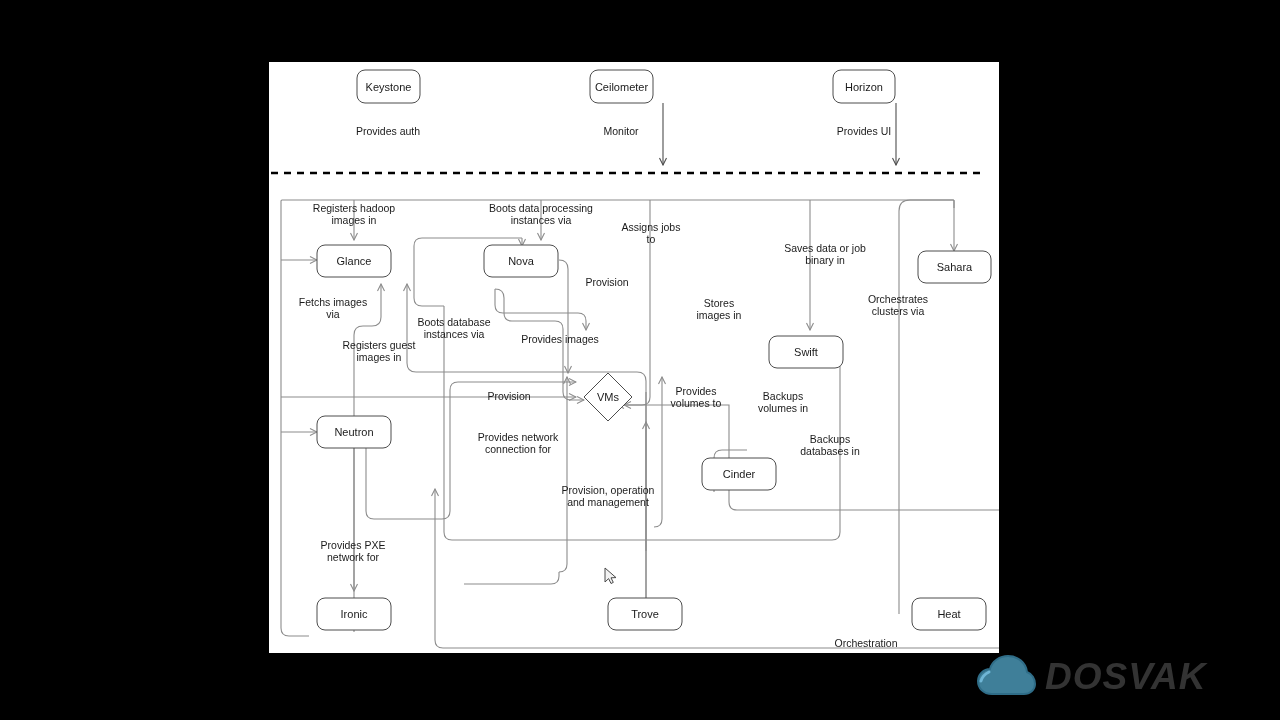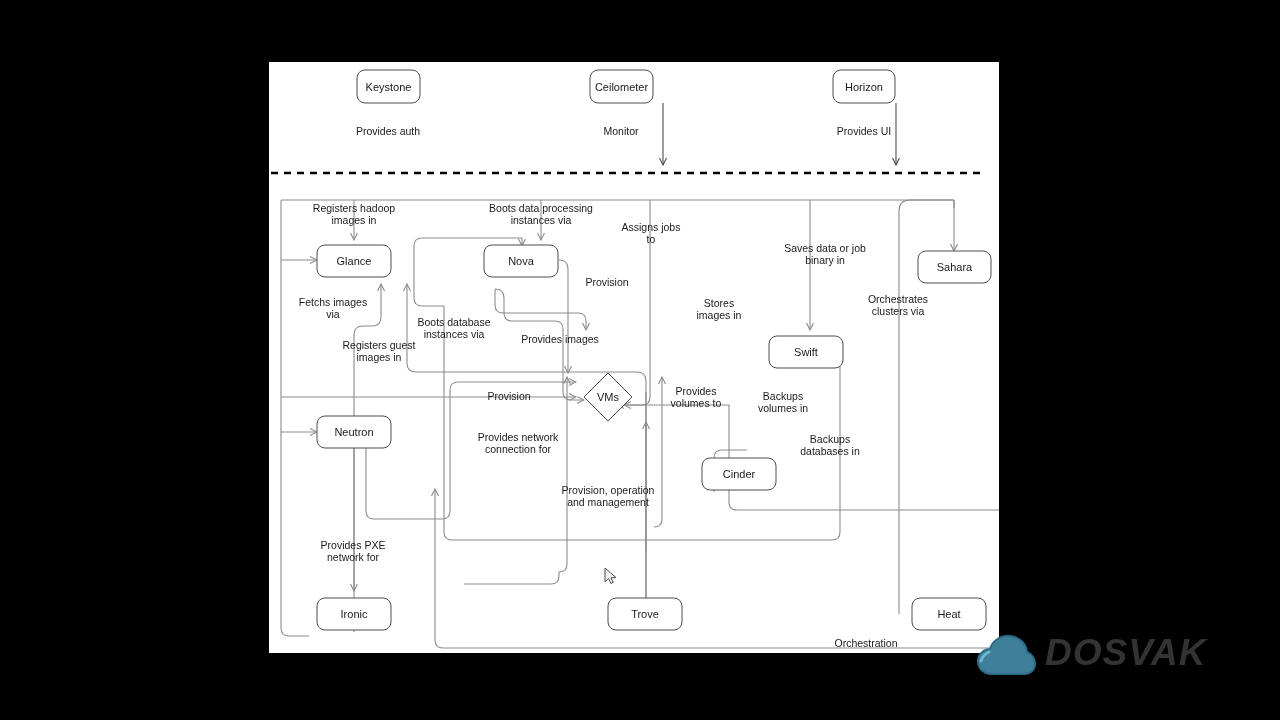--- a/index.html
+++ b/index.html
@@ -10,21 +10,21 @@
           background:#ffffff;}
   #canvas svg{display:block;}
   .nd-label{font-family:"Liberation Sans",sans-serif;font-size:11px;fill:#1a1a1a;}
   .ed-label{font-family:"Liberation Sans",sans-serif;font-size:10.5px;fill:#1a1a1a;}
   .node-rect{fill:#ffffff;stroke:#4d4d4d;stroke-width:1;}
   .node-diamond{fill:#ffffff;stroke:#4d4d4d;stroke-width:1;}
   .edge{fill:none;stroke:#8c8c8c;stroke-width:1.1;}
   .edge-dark{fill:none;stroke:#4d4d4d;stroke-width:1.1;}
   .sep{stroke:#000;stroke-width:2.4;stroke-dasharray:7 6;}
   #watermark{position:absolute;left:975px;top:632px;height:66px;
-             display:flex;align-items:flex-start;gap:8px;}
+             display:flex;align-items:flex-end;gap:8px;}
   #wm-text{font-family:"Liberation Sans",sans-serif;font-size:37px;
            font-weight:bold;font-style:italic;color:#333333;letter-spacing:1px;}
   #cursor{position:absolute;left:604px;top:567px;width:14px;height:18px;}
 </style>
 </head>
 <body>
 
 <div id="stage">
 
   <div id="canvas">

